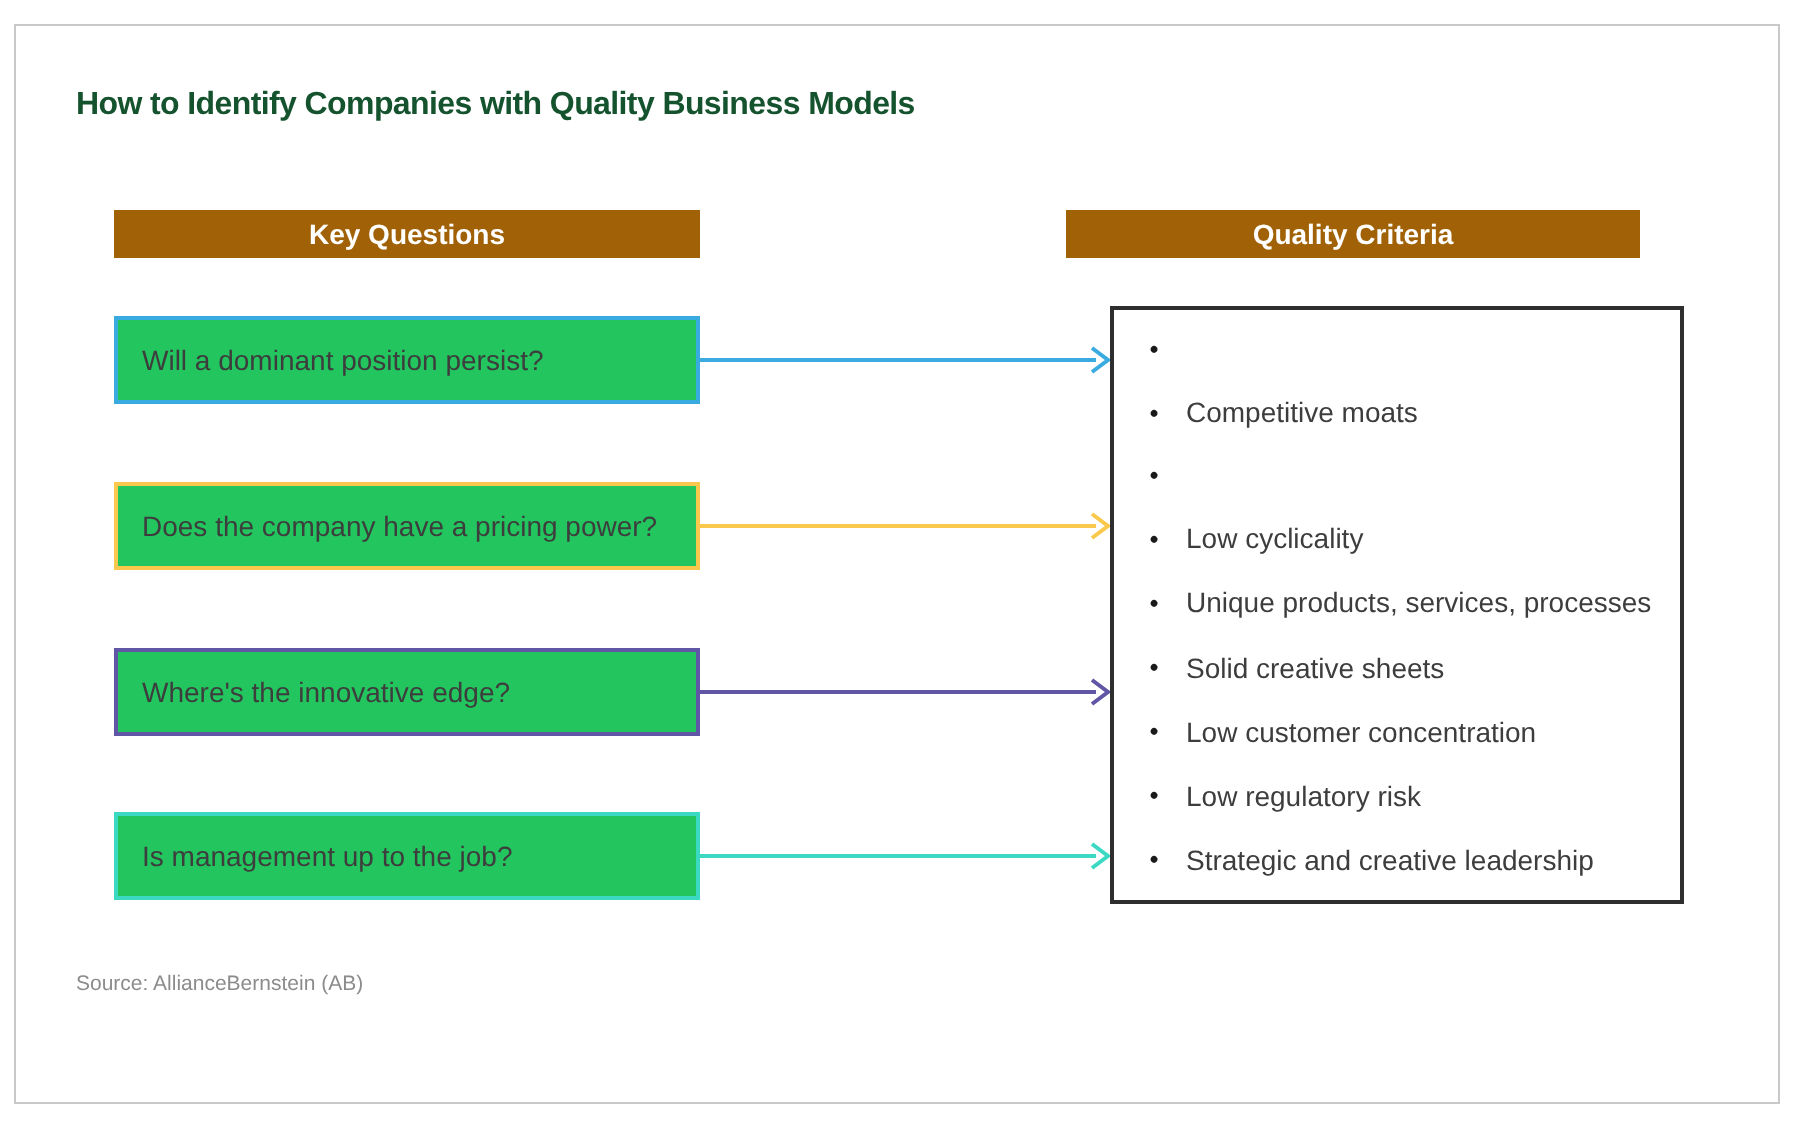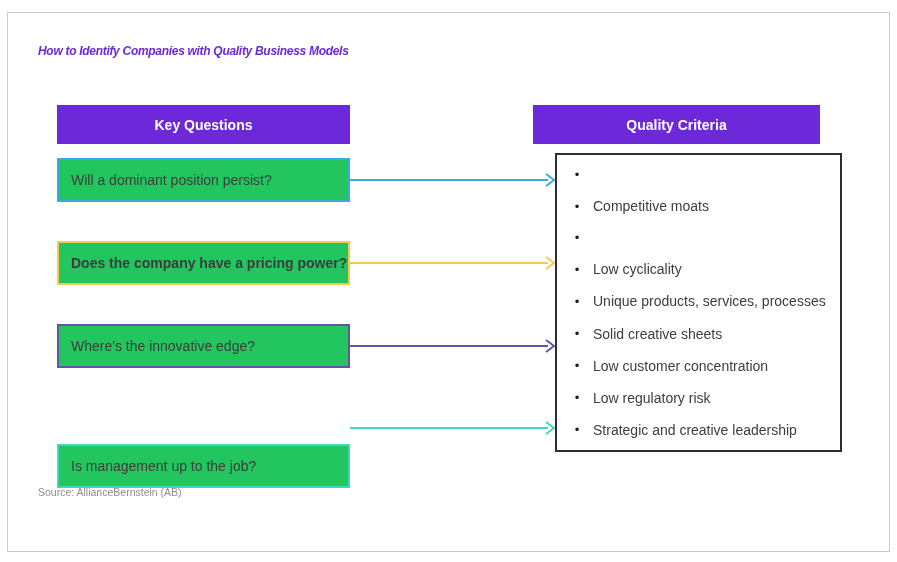--- a/index.html
+++ b/index.html
@@ -22,32 +22,31 @@
     width: 883px;
     height: 540px;
     border: 1px solid #c9c9c9;
     background: #ffffff;
     box-sizing: border-box;
   }
   .title {
     position: absolute;
     left: 38px;
     top: 44px;
-    font-size: 12px;
+    font-size: 16px;
     font-weight: bold;
     letter-spacing: -0.3px;
-    color: #6d28d9;
+    color: #14532d;
     white-space: nowrap;
-    font-style: italic;
   }
   .col-header {
     position: absolute;
     top: 105px;
-    height: 39px;
-    background: #6d28d9;
+    height: 24px;
+    background: #a16207;
     color: #ffffff;
     font-size: 14px;
     font-weight: bold;
     display: flex;
     align-items: center;
     justify-content: center;
     box-sizing: border-box;
   }
   .col-header.left  { left: 57px;  width: 293px; }
   .col-header.right { left: 533px; width: 287px; }
@@ -127,27 +126,27 @@
   <div class="col-header left">
     <span>Key Questions</span>
   </div>
   <div class="col-header right">
     <span>Quality Criteria</span>
   </div>
 
   <div class="qbox" style="top: 158px; border-color: rgb(58, 171, 224);">
     <span>Will a dominant position persist?</span>
   </div>
-  <div class="qbox" style="top: 241px; border-color: rgb(250, 200, 77); font-weight: bold;">
+  <div class="qbox" style="top: 241px; border-color: rgb(250, 200, 77);">
     <span>Does the company have a pricing power?</span>
   </div>
   <div class="qbox" style="top: 324px; border-color: rgb(97, 86, 165);">
     <span>Where's the innovative edge?</span>
   </div>
-  <div class="qbox" style="top: 406px; border-color: rgb(59, 217, 195); margin-top: 38px;">
+  <div class="qbox" style="top: 406px; border-color: rgb(59, 217, 195);">
     <span>Is management up to the job?</span>
   </div>
 
   <div class="arrow" style="top:173px">
     <svg width="205" height="14" viewBox="0 0 205 14">
       <line class="stroke" x1="0" y1="7" x2="198" y2="7" stroke="#3AABE0" stroke-width="2"></line>
       <path class="stroke" d="M196 1 L204 7 L196 13" fill="none" stroke="#3AABE0" stroke-width="2"></path>
     </svg>
   </div>
   <div class="arrow" style="top:256px">

